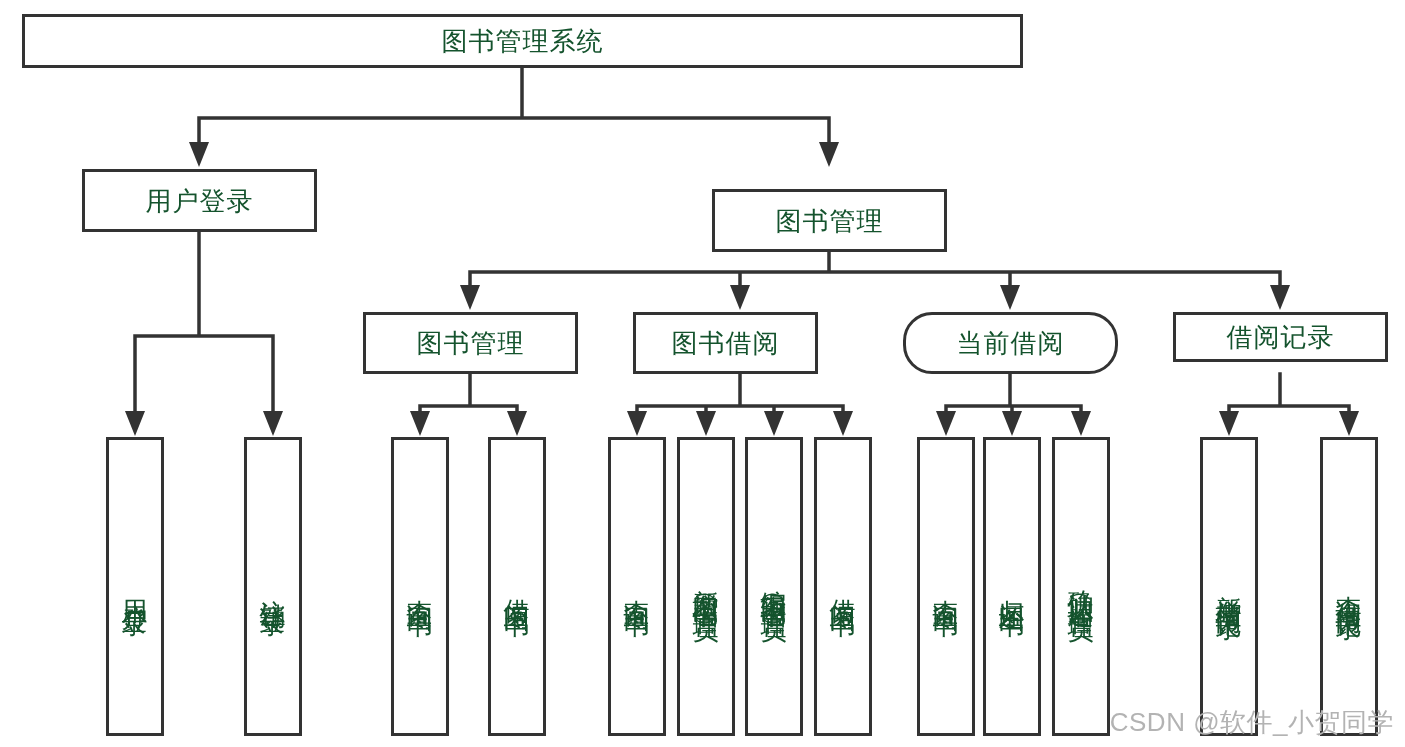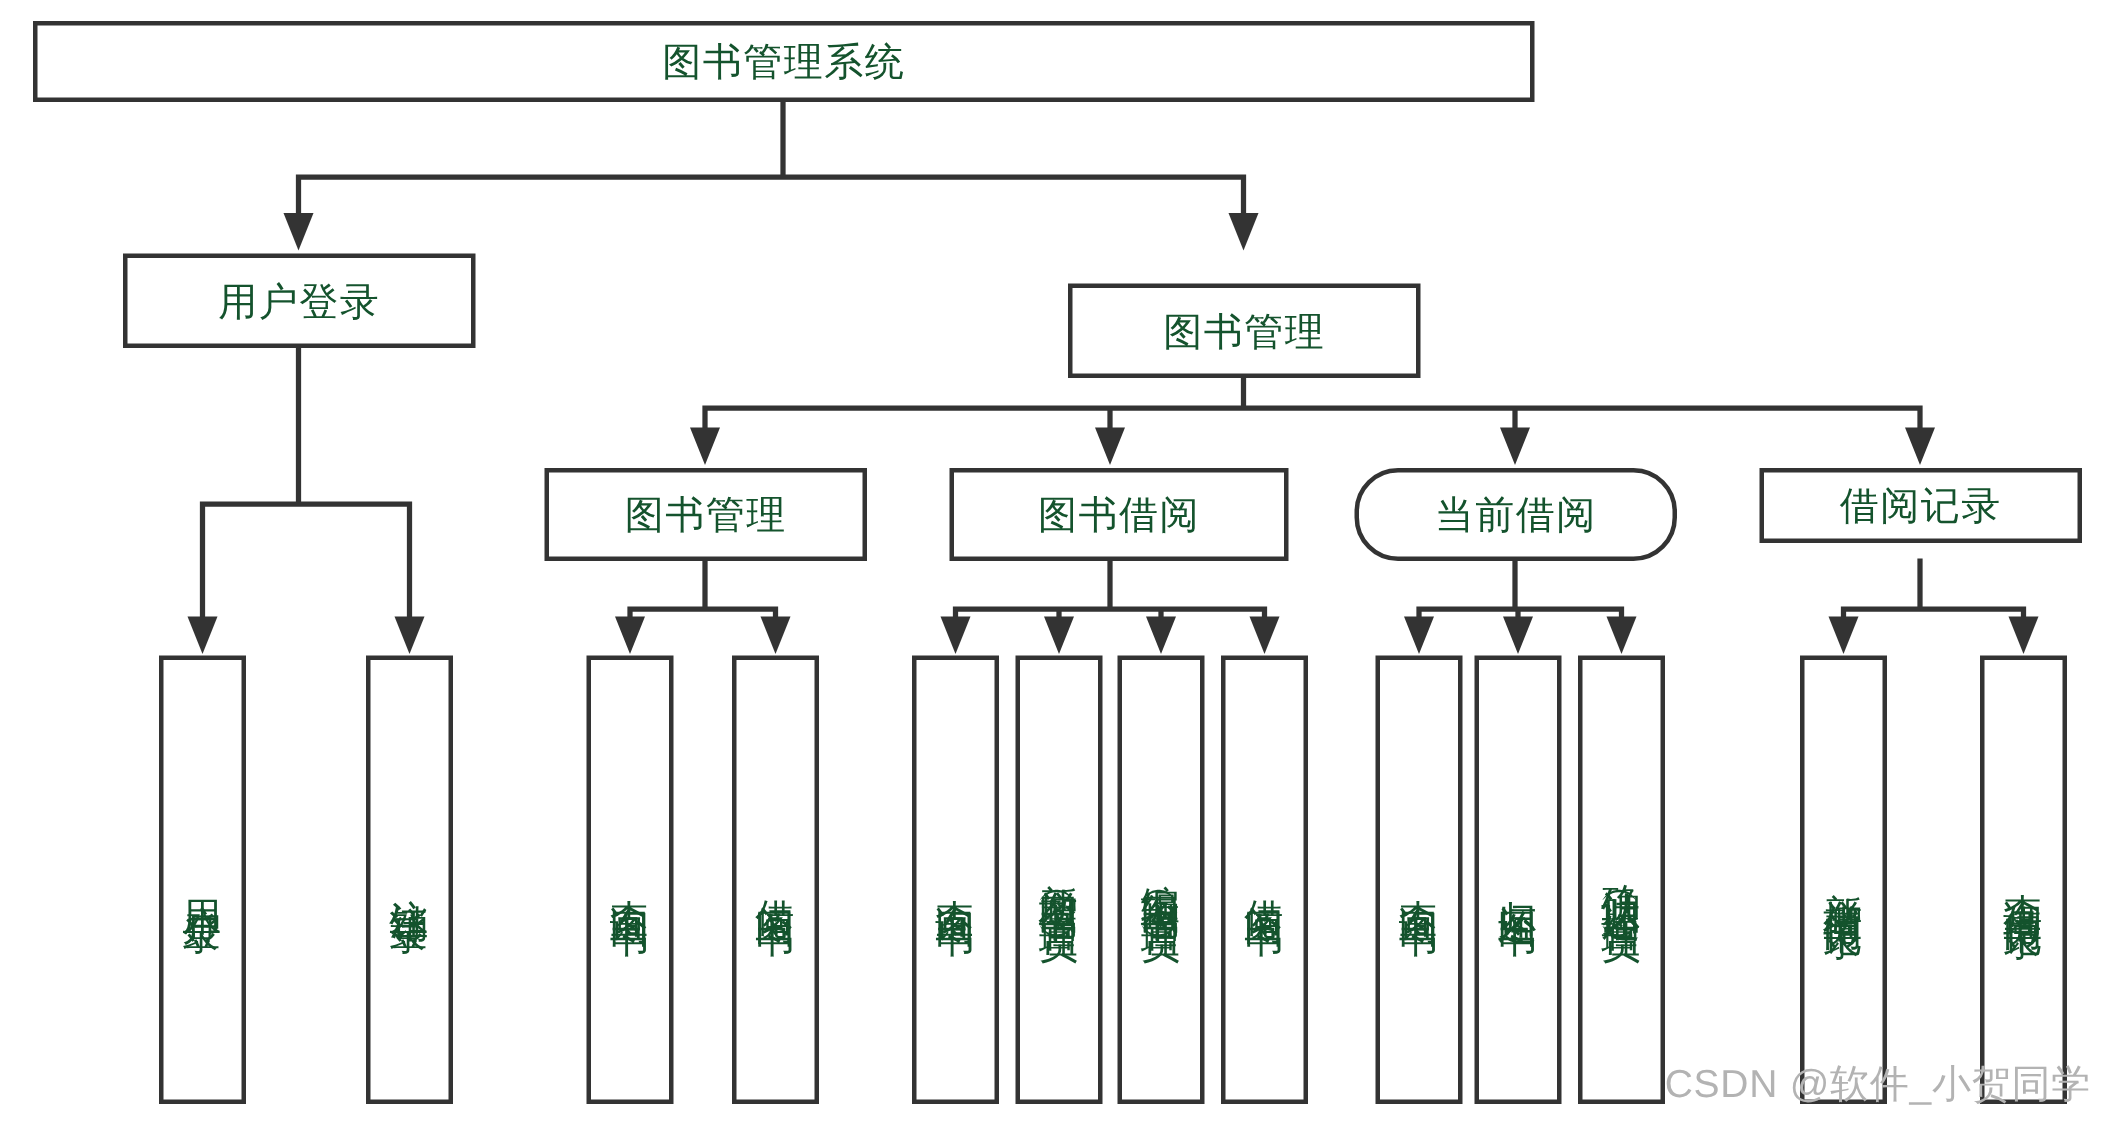--- a/index.html
+++ b/index.html
@@ -116,21 +116,21 @@
   <div class="node h" style="left:82px; top:169px; width:235px; height:63px;">
     <span>用户登录</span>
   </div>
   <div class="node h" style="left:712px; top:169px; width:235px; height:63px;margin-top:20px;">
     <span>图书管理</span>
   </div>
 
   <div class="node h" style="left:363px; top:312px; width:215px; height:62px;">
     <span>图书管理</span>
   </div>
-  <div class="node h" style="left:633px; top:312px; width:226px; height:62px;">
+  <div class="node h" style="left:633px; top:312px; width:185px; height:62px;">
     <span>图书借阅</span>
   </div>
   <div class="node h" style="left:903px; top:312px; width:215px; height:62px;border-radius:29px;">
     <span>当前借阅</span>
   </div>
   <div class="node h" style="left:1173px; top:312px; width:215px; height:50px;">
     <span>借阅记录</span>
   </div>
 
   <div class="node v" style="left:106px; top:437px; width:58px; height:299px;">

